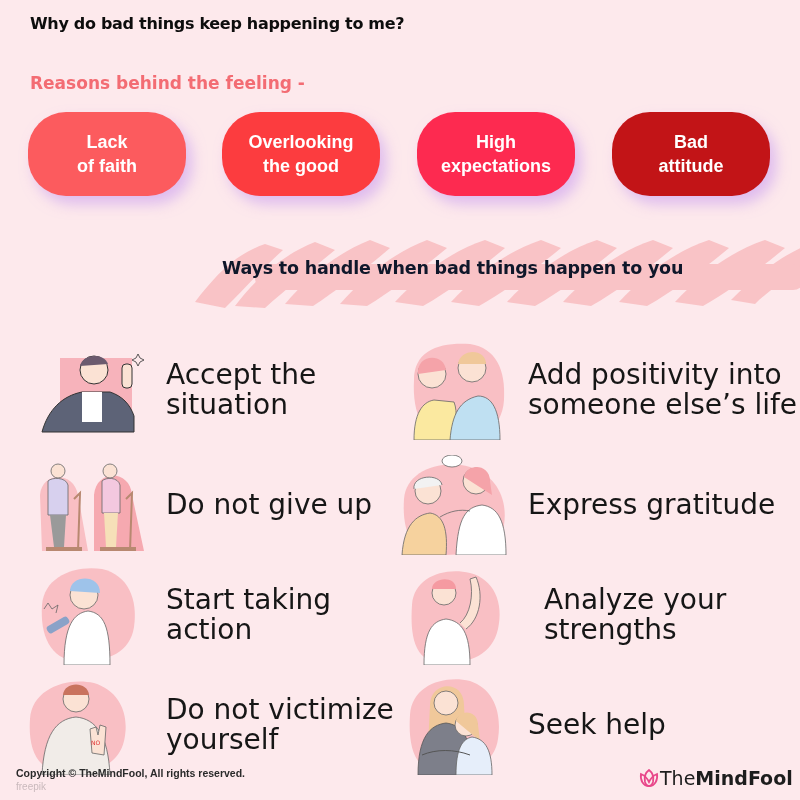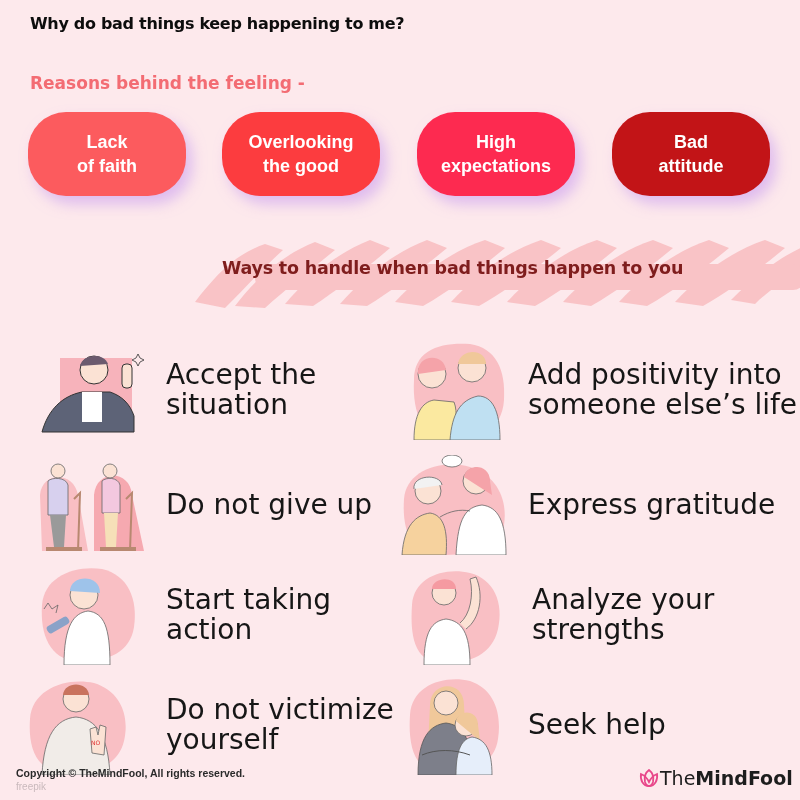--- a/index.html
+++ b/index.html
@@ -34,21 +34,21 @@
     line-height: 24px;
     box-shadow: 6px 8px 14px rgba(196,150,240,0.55);
   }
   .pill span { display: block; }
   .brush {
     position: absolute; left: 195px; top: 236px; width: 610px; height: 72px;
   }
   .ways-title {
     position: absolute; left: 222px; top: 258px;
     font-family: "DejaVu Sans", sans-serif;
-    font-weight: bold; font-size: 17.5px; color: #7f1d1d;
+    font-weight: bold; font-size: 17.5px; color: #0f172a;
     letter-spacing: -0.2px;
   }
   .tip {
     position: absolute; display: flex; align-items: center;
   }
   .tip .illus {
     width: 120px; height: 100px; position: relative; flex: none;
   }
   .tip .label {
     font-family: "DejaVu Sans", sans-serif;
@@ -209,21 +209,21 @@
 <div class="tip" style="left:400px;top:565px">
   <div class="illus">
     <svg width="120" height="100" viewBox="0 0 120 100">
       <path d="M12 40 C14 12 44 2 70 8 C94 14 104 38 98 64 C92 92 64 100 40 98 C14 96 10 70 12 40 Z" fill="#f9bfc4"></path>
       <circle cx="44" cy="28" r="12" fill="#fbe2d4" stroke="#666" stroke-width="0.8"></circle>
       <path d="M32 24 C32 12 56 10 56 24" fill="#f59aa1"></path>
       <path d="M24 100 C24 66 32 56 46 54 C62 56 70 68 70 100 Z" fill="#fff" stroke="#666" stroke-width="0.8"></path>
       <path d="M60 58 C70 50 74 30 70 14 L76 12 C84 30 80 54 66 64" fill="#fbe2d4" stroke="#666" stroke-width="0.8"></path>
     </svg>
   </div>
-  <div class="label" style="margin-left:12px">Analyze your
+  <div class="label" style="margin-left:24px">Analyze your
 strengths</div>
 </div>
 
 <div class="tip" style="left:20px;top:675px">
   <div class="illus" style="width:138px">
     <svg width="138" height="100" viewBox="0 0 138 100">
       <path d="M10 44 C12 14 46 2 74 8 C100 16 110 40 104 66 C98 92 70 100 44 98 C16 96 8 72 10 44 Z" fill="#f9bfc4"></path>
       <circle cx="56" cy="24" r="13" fill="#fbe2d4" stroke="#666" stroke-width="0.8"></circle>
       <path d="M43 20 C44 6 68 6 69 20" fill="#c9735e"></path>
       <path d="M22 100 C24 60 36 44 56 42 C76 44 88 60 90 100 Z" fill="#f1ece8" stroke="#666" stroke-width="0.8"></path>

